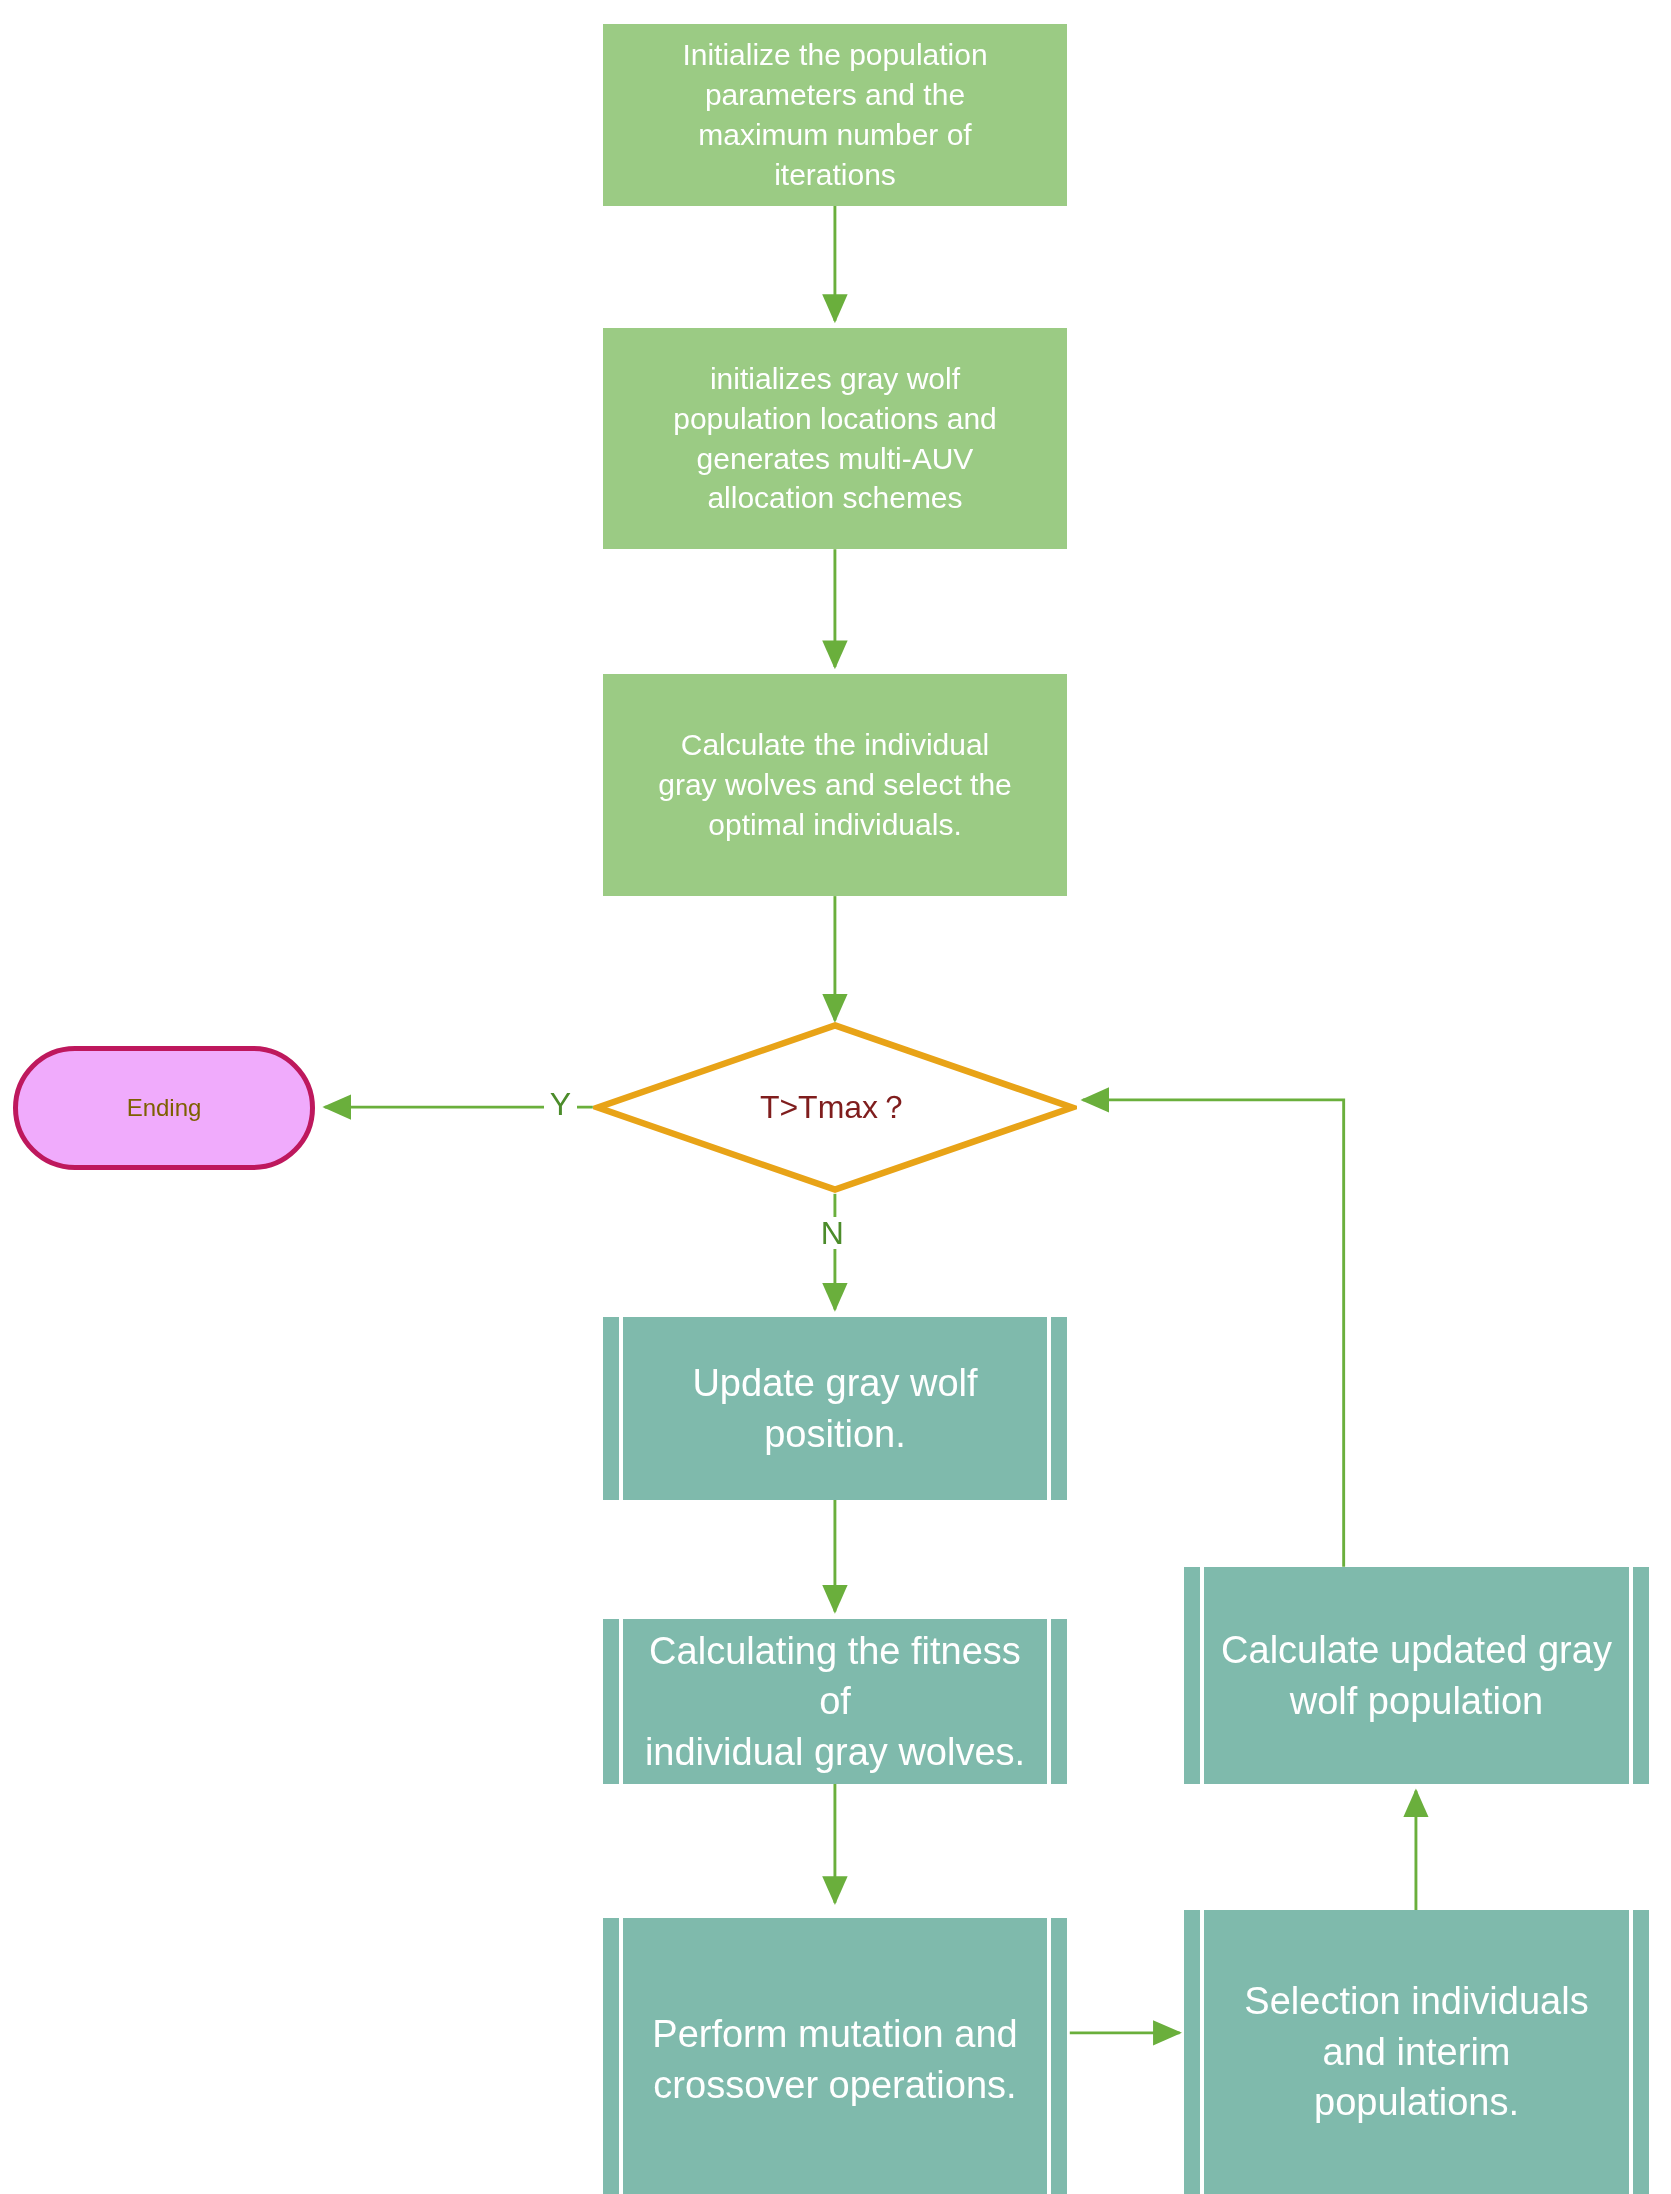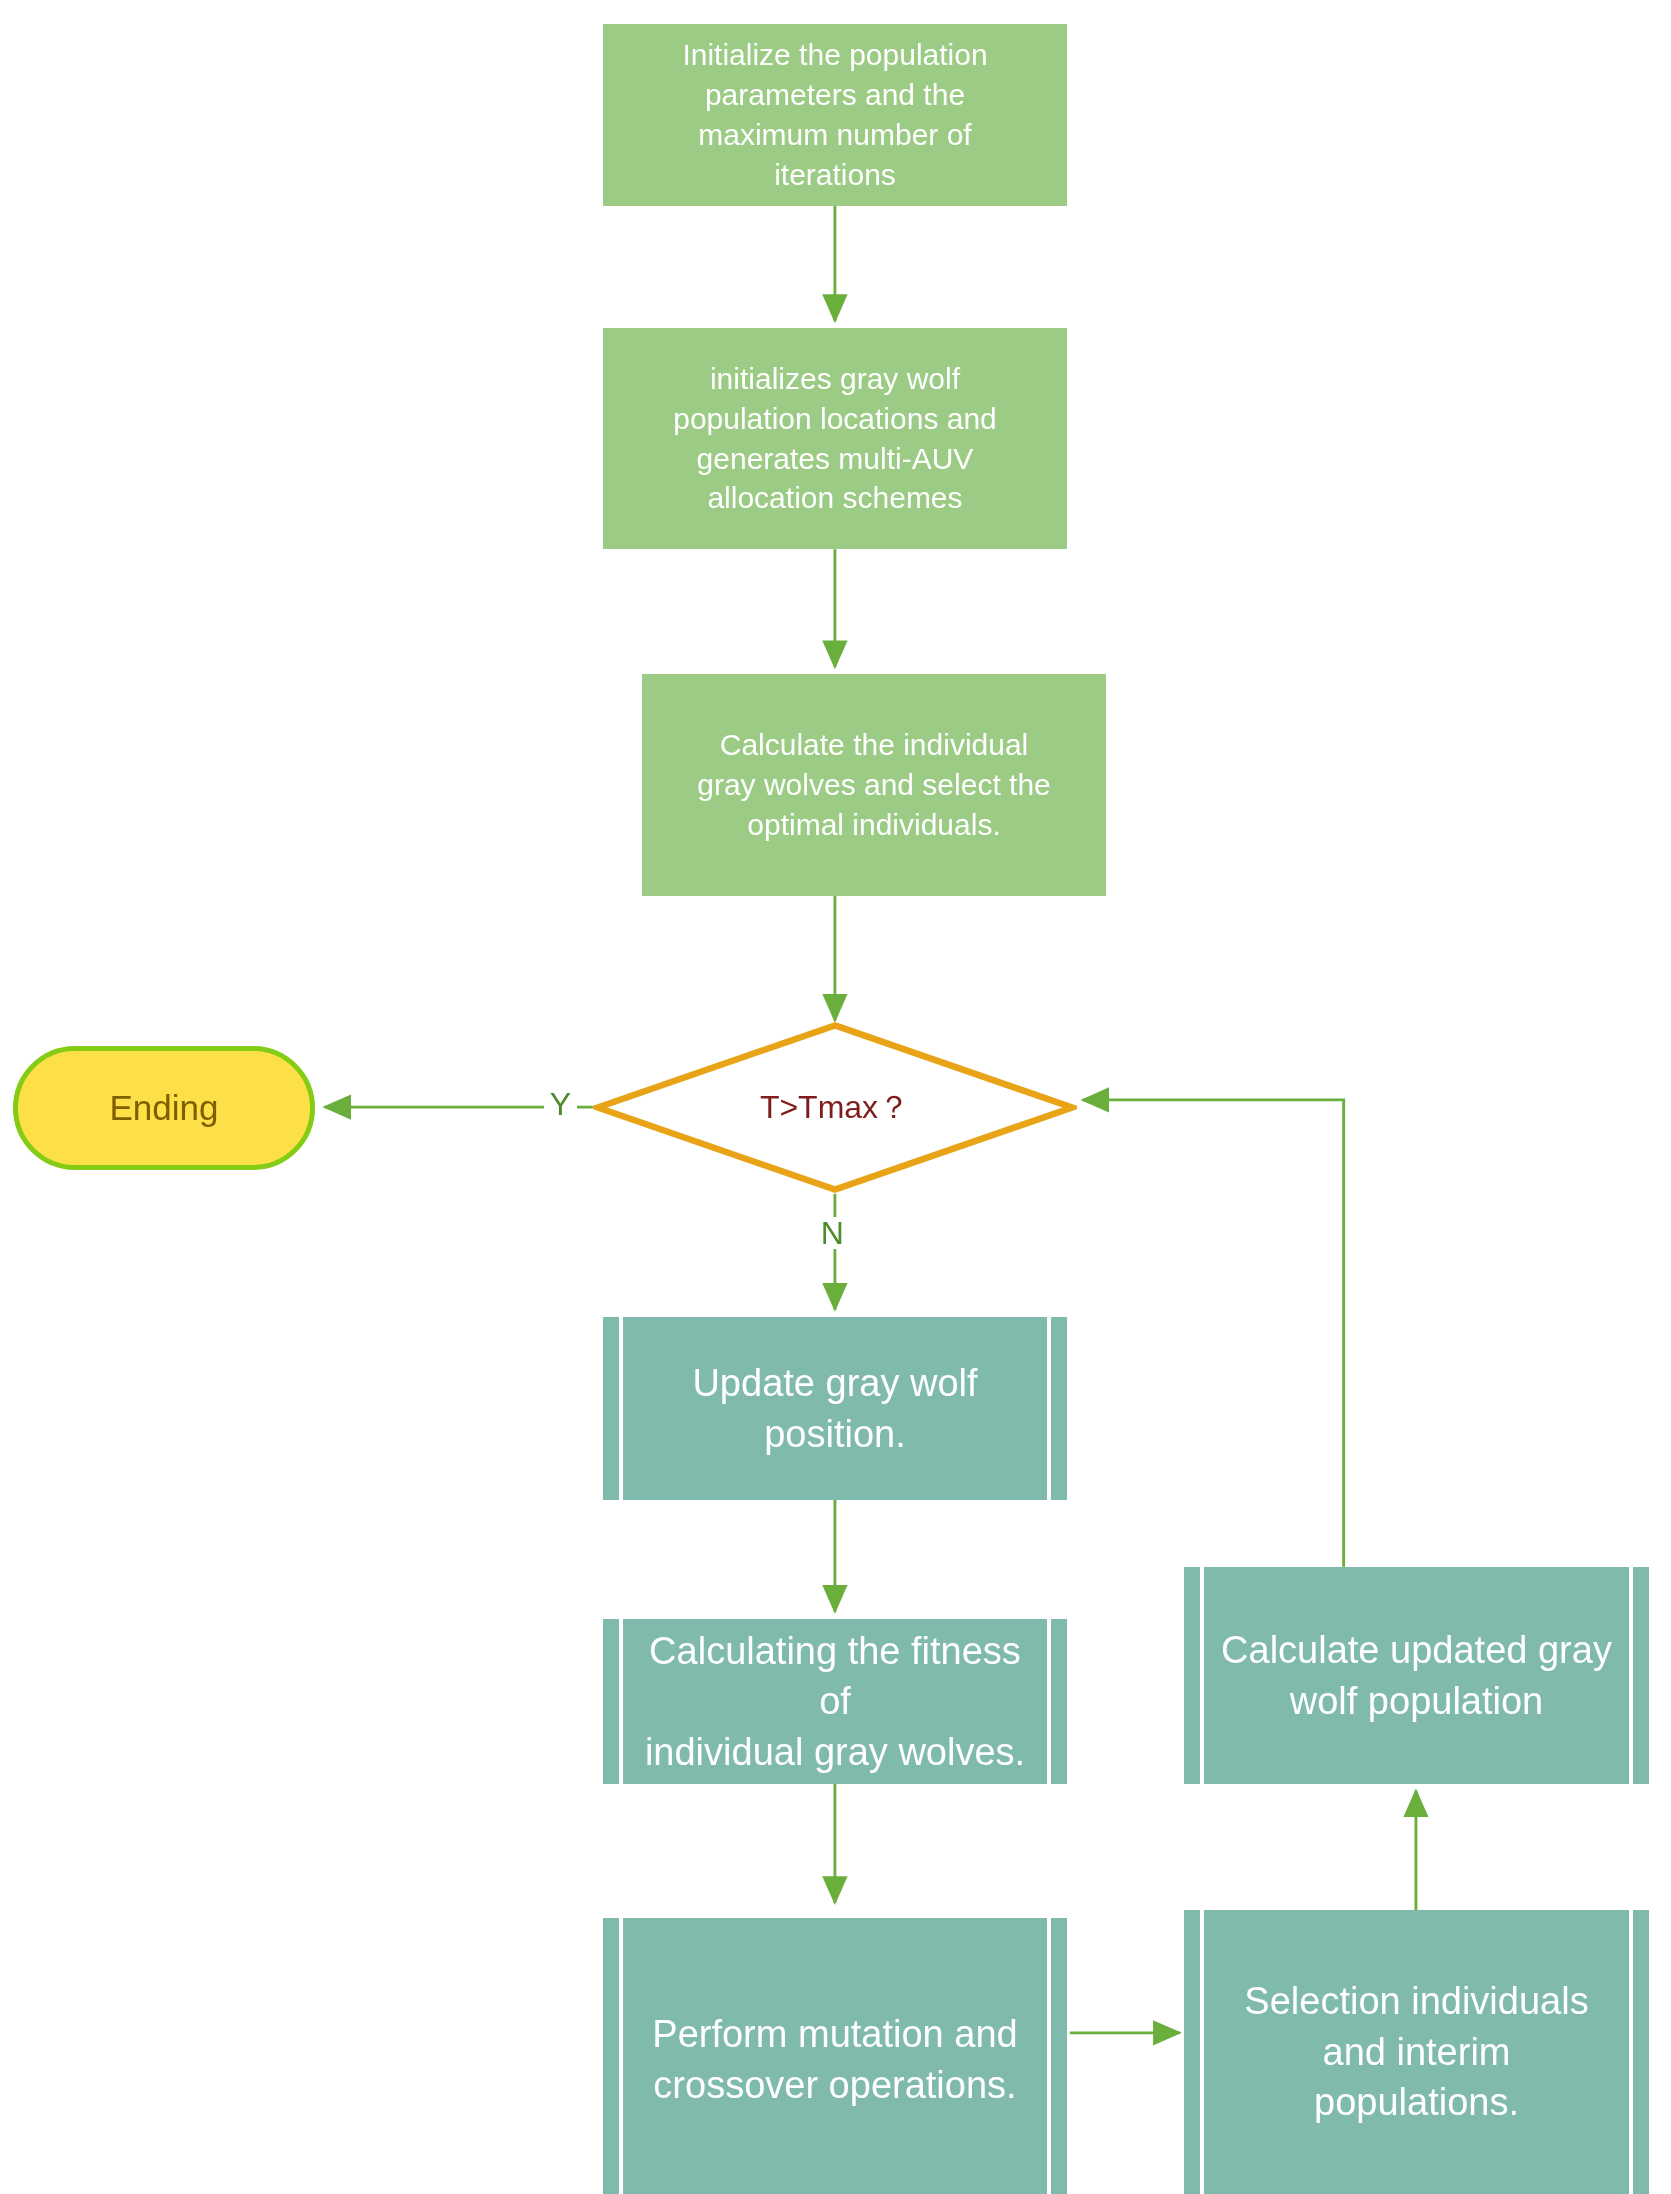--- a/index.html
+++ b/index.html
@@ -63,25 +63,25 @@
   .subr .bar.left  { left: 16px; }
   .subr .bar.right { right: 16px; }
   .subr .node-text {
     position: relative;
     padding: 0 32px;
     z-index: 2;
   }
 
   
   .term {
-    border: 5px solid #84cc16;
+    border: 5px solid #be185d;
     border-radius: 7227px;
-    background: #fde047;
+    background: #f0abfc;
     color: #7D6000;
-    font-size: 35px;
+    font-size: 24px;
   }
 
   
   .decision {
     background: transparent;
   }
   .decision .diamond-svg {
     position: absolute;
     left: 0;
     top: 0;
@@ -146,21 +146,21 @@
 iterations</span>
   </div>
 
   <div class="node proc" style="left:603px; top:328px; width:464px; height:221px;">
     <span class="node-text">initializes gray wolf
 population locations and
 generates multi-AUV
 allocation schemes</span>
   </div>
 
-  <div class="node proc" style="left:603px; top:674px; width:464px; height:222px;margin-left:39px;">
+  <div class="node proc" style="left:603px; top:674px; width:464px; height:222px;">
     <span class="node-text">Calculate the individual
 gray wolves and select the
 optimal individuals.</span>
   </div>
 
   <div class="node decision" style="left:593px; top:1021px; width:484px; height:173px;">
     <svg class="diamond-svg" width="484" height="173" viewBox="0 0 670 240">
       <polygon points="335,6 664,120 335,234 6,120" fill="#ffffff" stroke="#E8A317" stroke-width="9" stroke-linejoin="miter"></polygon>
     </svg>
     <span class="node-text">T&gt;Tmax？</span>

